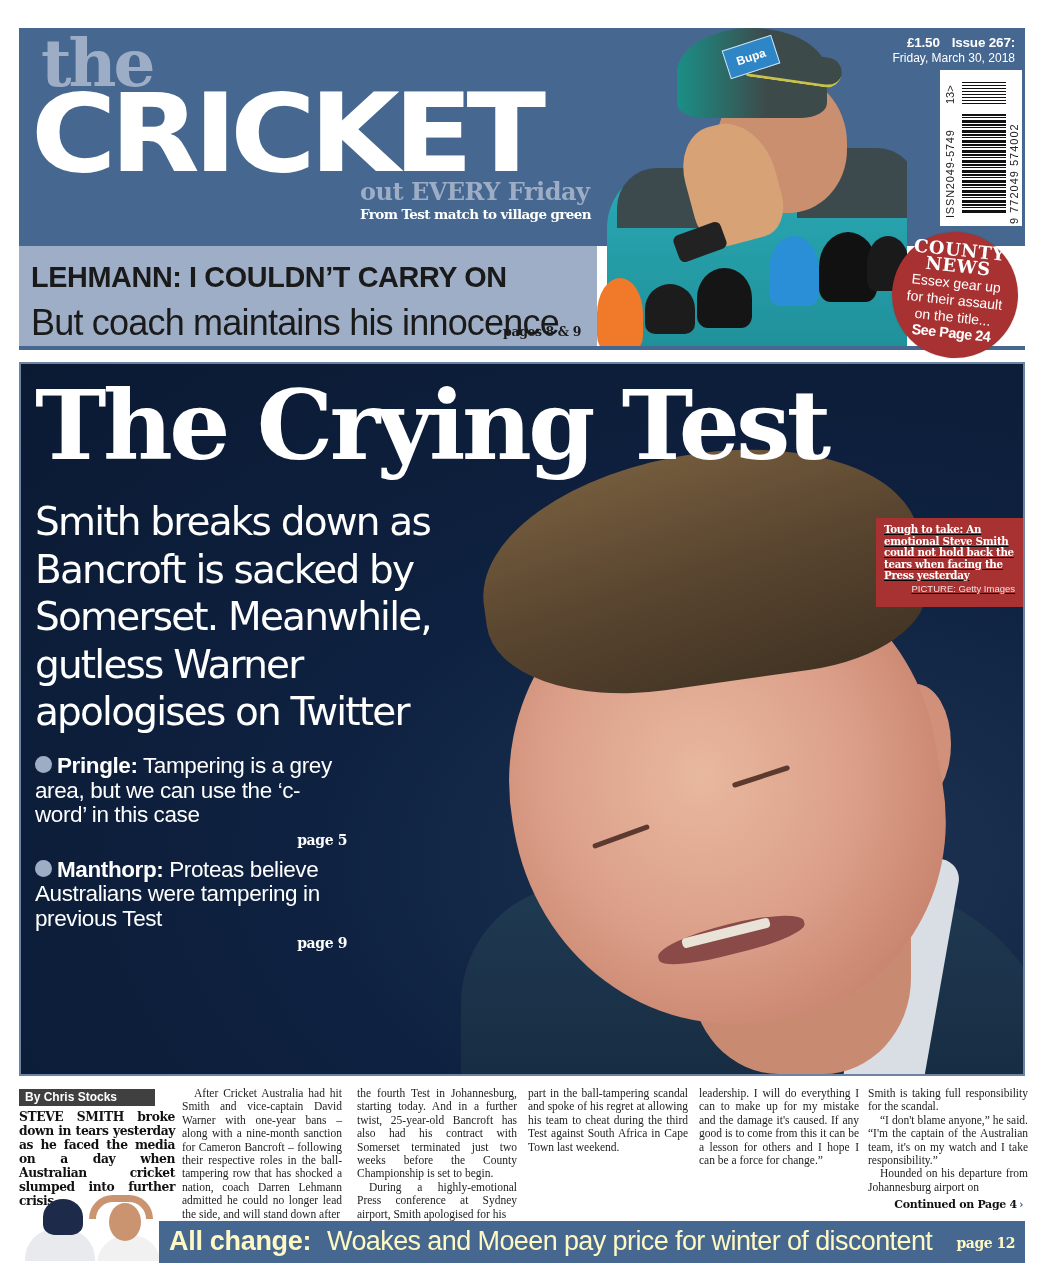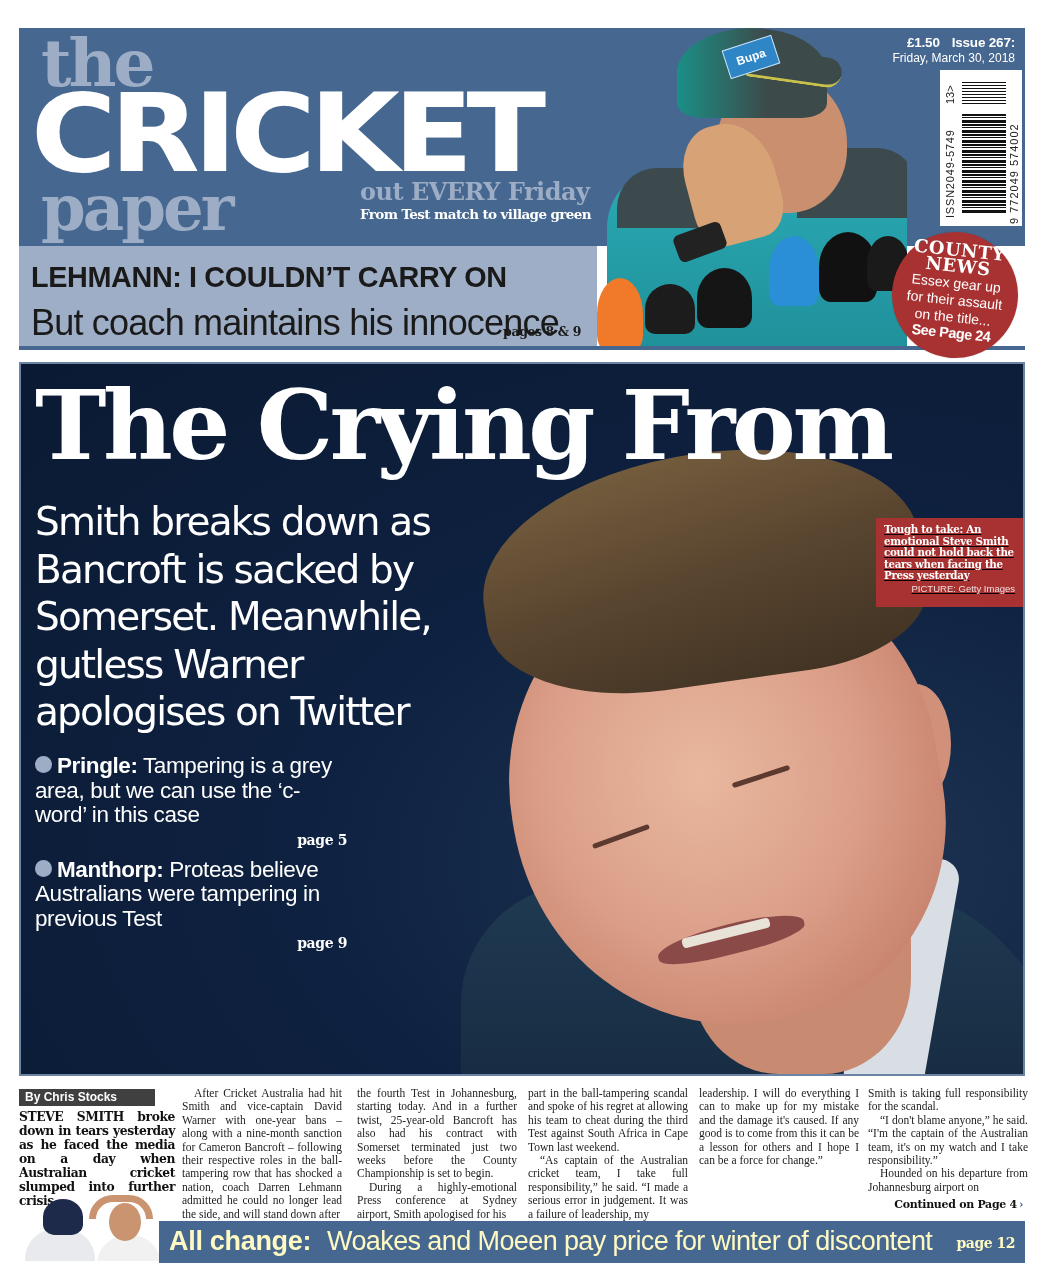--- a/index.html
+++ b/index.html
@@ -305,21 +305,20 @@
       position: absolute; right: 10px; top: 14px;
       font-family: "DejaVu Serif", serif; font-weight: bold; font-size: 14px; letter-spacing: -0.5px;
     }
   </style>
 </head>
 <body>
 
 <div class="masthead">
   <div class="logo-the">the</div>
   <div class="logo-cricket">CRICKET</div>
-  <div class="logo-paper">paper</div>
   <div class="tagline-1">out EVERY Friday</div>
   <div class="tagline-2">From Test match to village green</div>
 </div>
 
 <div class="lehmann-photo">
   <div class="shirt"></div>
   <div class="shirt-dark"></div>
   <div class="shirt-dark2"></div>
   <div class="face"></div>
   <div class="cap"></div>
@@ -371,21 +370,21 @@
     <div class="neck"></div>
     <div class="ear"></div>
     <div class="head"></div>
     <div class="hair"></div>
     <div class="eye" style="left:150px;top:380px;width:60px;transform:rotate(-20deg);"></div>
     <div class="eye" style="left:290px;top:320px;width:60px;transform:rotate(-18deg);"></div>
     <div class="mouth"></div>
     <div class="teeth"></div>
   </div>
 
-  <div class="main-headline">The Crying From</div>
+  <div class="main-headline">The Crying Test</div>
   <div class="standfirst">Smith breaks down as Bancroft is sacked by Somerset. Meanwhile, gutless Warner apologises on Twitter</div>
 
   <div class="bullets">
     <div class="bullet">
       <div class="bullet-text"><span class="bullet-dot"></span><span class="bullet-name">Pringle:</span><span> Tampering is a grey area, but we can use the ‘c-word’ in this case</span></div>
       <div class="bullet-page">page 5</div>
     </div>
     <div class="bullet" style="margin-top:10px;">
       <div class="bullet-text"><span class="bullet-dot"></span><span class="bullet-name">Manthorp:</span><span> Proteas believe Australians were tampering in previous Test</span></div>
       <div class="bullet-page">page 9</div>
@@ -403,21 +402,20 @@
 
 <div class="body-col" style="left:182px;">
   <p>After Cricket Australia had hit Smith and vice-captain David Warner with one-year bans – along with a nine-month sanction for Cameron Bancroft – following their respective roles in the ball-tampering row that has shocked a nation, coach Darren Lehmann admitted he could no longer lead the side, and will stand down after</p>
 </div>
 <div class="body-col" style="left:357px;">
   <p class="cont">the fourth Test in Johannesburg, starting today. And in a further twist, 25-year-old Bancroft has also had his contract with Somerset terminated just two weeks before the County Championship is set to begin.</p>
   <p>During a highly-emotional Press conference at Sydney airport, Smith apologised for his</p>
 </div>
 <div class="body-col" style="left:528px;">
   <p class="cont">part in the ball-tampering scandal and spoke of his regret at allowing his team to cheat during the third Test against South Africa in Cape Town last weekend.</p>
-  <p>“As captain of the Australian cricket team, I take full responsibility,” he said. “I made a serious error in judgement. It was a failure of leadership, my</p>
 </div>
 <div class="body-col" style="left:699px;">
   <p class="cont">leadership. I will do everything I can to make up for my mistake and the damage it's caused. If any good is to come from this it can be a lesson for others and I hope I can be a force for change.”</p>
 </div>
 <div class="body-col" style="left:868px;">
   <p class="cont">Smith is taking full responsibility for the scandal.</p>
   <p>“I don't blame anyone,” he said. “I'm the captain of the Australian team, it's on my watch and I take responsibility.”</p>
   <p>Hounded on his departure from Johannesburg airport on</p>
 </div>
 <div class="continued">

